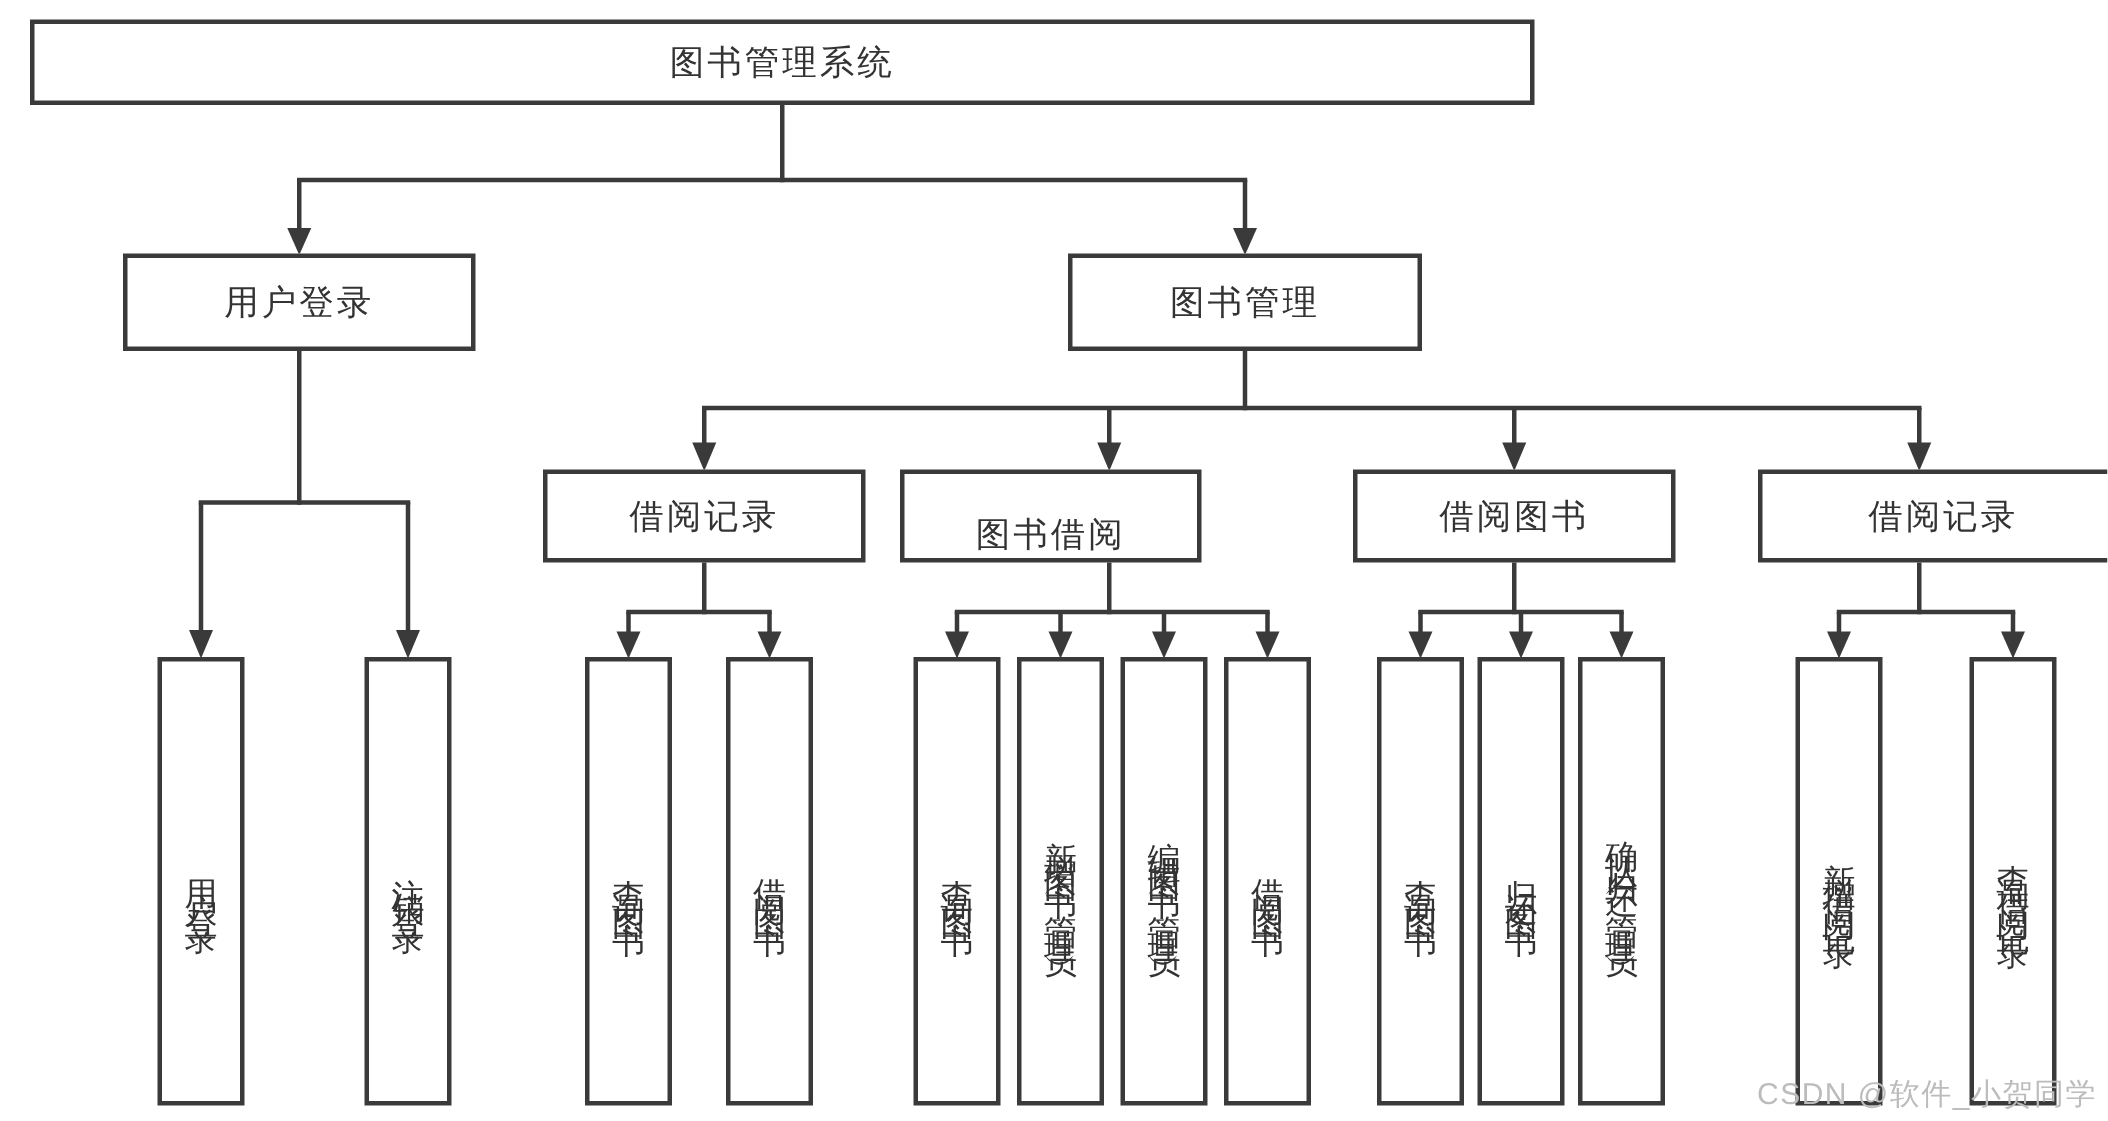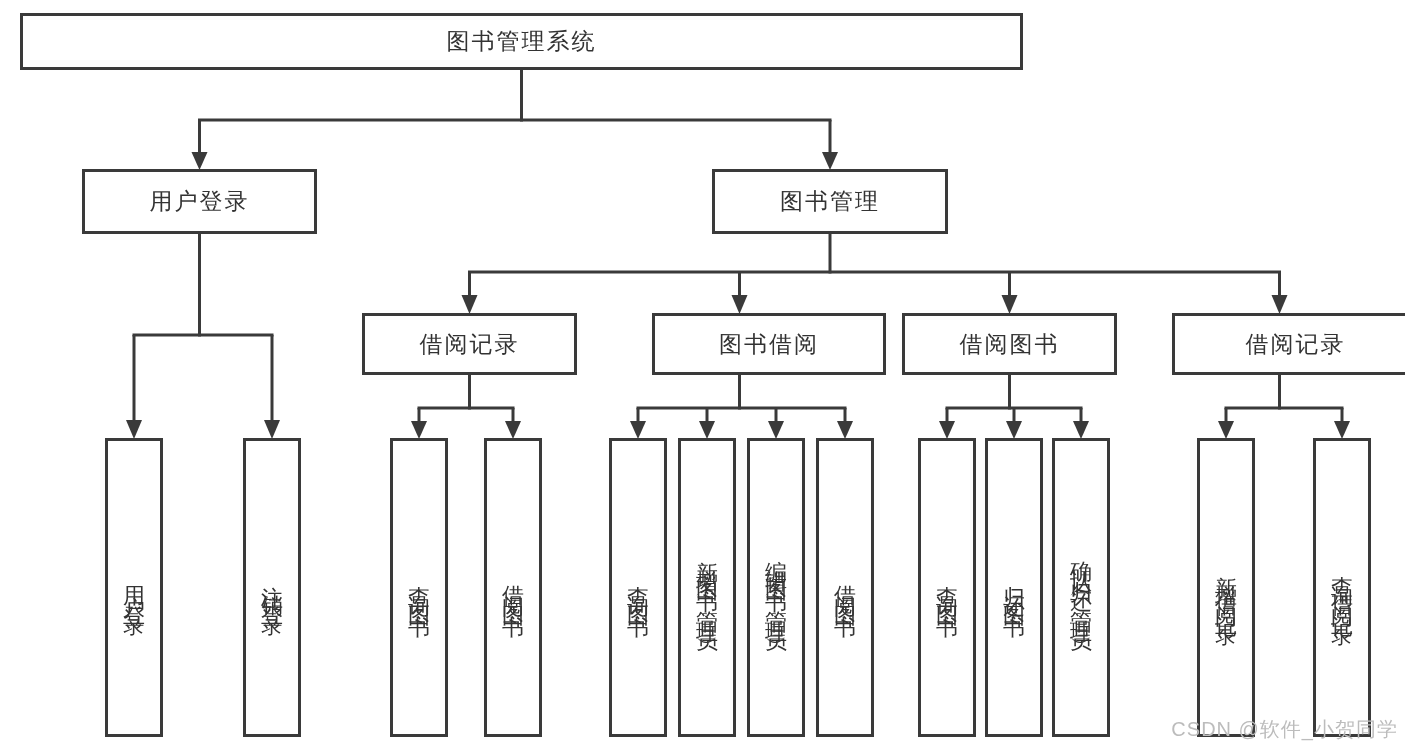--- a/index.html
+++ b/index.html
@@ -143,21 +143,21 @@
   <div class="box" style="left:82px; top:169px; width:235px; height:65px;">
     <span class="hlabel">用户登录</span>
   </div>
   <div class="box" style="left:712px; top:169px; width:236px; height:65px;">
     <span class="hlabel">图书管理</span>
   </div>
 
   <div class="box" style="left:362px; top:313px; width:215px; height:62px;">
     <span class="hlabel">借阅记录</span>
   </div>
-  <div class="box" style="left:652px; top:313px; width:234px; height:62px;">
+  <div class="box" style="left:600px; top:313px; width:201px; height:62px;align-items:flex-end;">
     <span class="hlabel">图书借阅</span>
   </div>
   <div class="box" style="left:902px; top:313px; width:215px; height:62px;">
     <span class="hlabel">借阅图书</span>
   </div>
   <div class="box" style="left:1172px; top:313px; width:247px; height:62px;">
     <span class="hlabel">借阅记录</span>
   </div>
 
   <div class="box leaf" style="left:105px; top:438px; width:58px; height:299px;">

